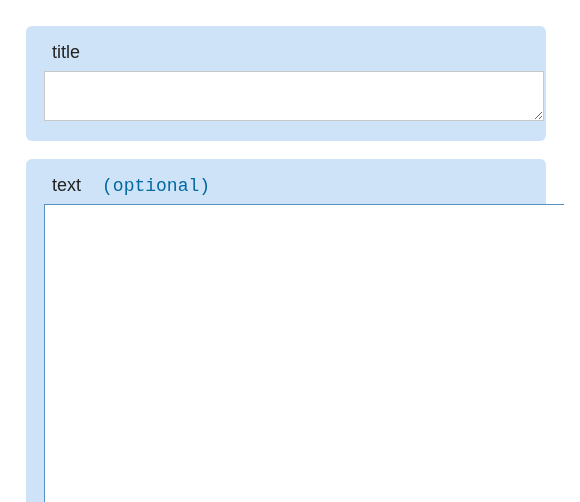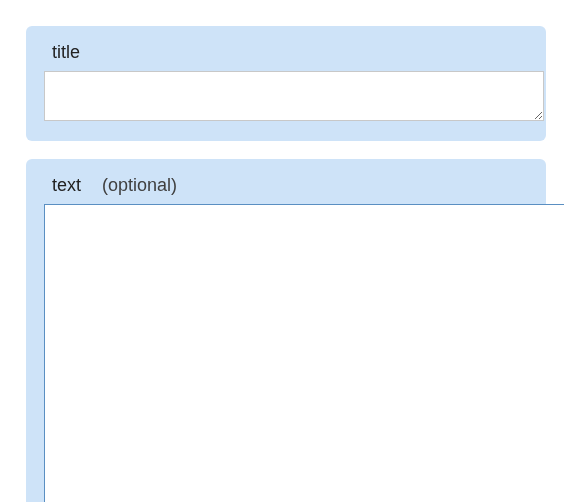--- a/index.html
+++ b/index.html
@@ -25,21 +25,22 @@
       width: 520px;
       padding-bottom: 10px;
     }
     .field-label {
       font-size: 18px;
       color: #222;
       margin-bottom: 6px;
       display: block;
     }
     .optional {
-      color: #404040;
+      color: #0369a1;
+      font-family: Liberation Mono, monospace;
     }
     textarea {
       width: 100%;
       font-family: Arial, sans-serif;
       font-size: 13px;
       border: 1px solid #c8c8c8;
       background: #ffffff;
       padding: 4px;
       resize: both;
       display: block;

